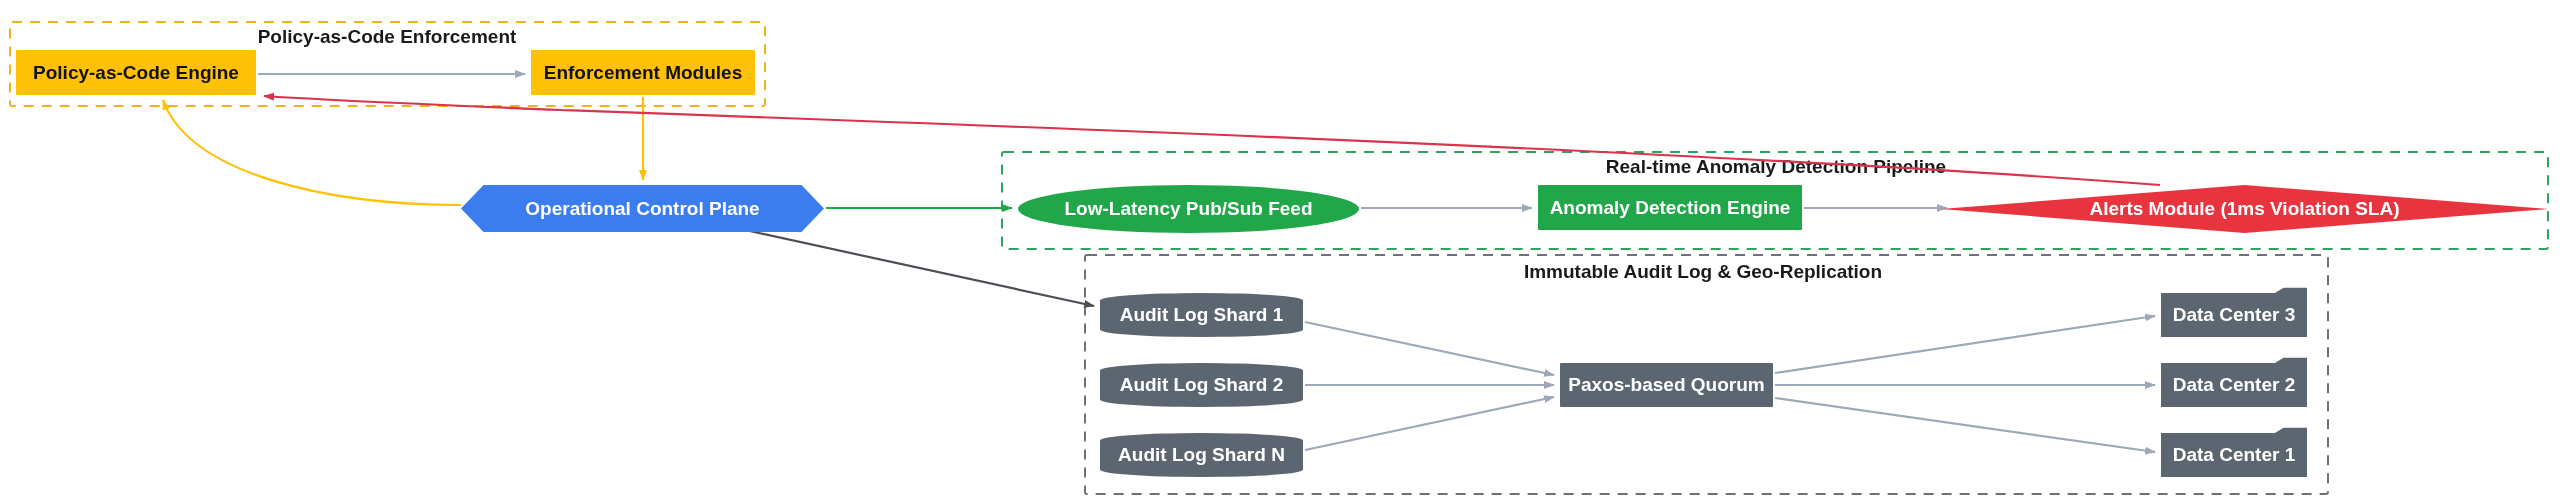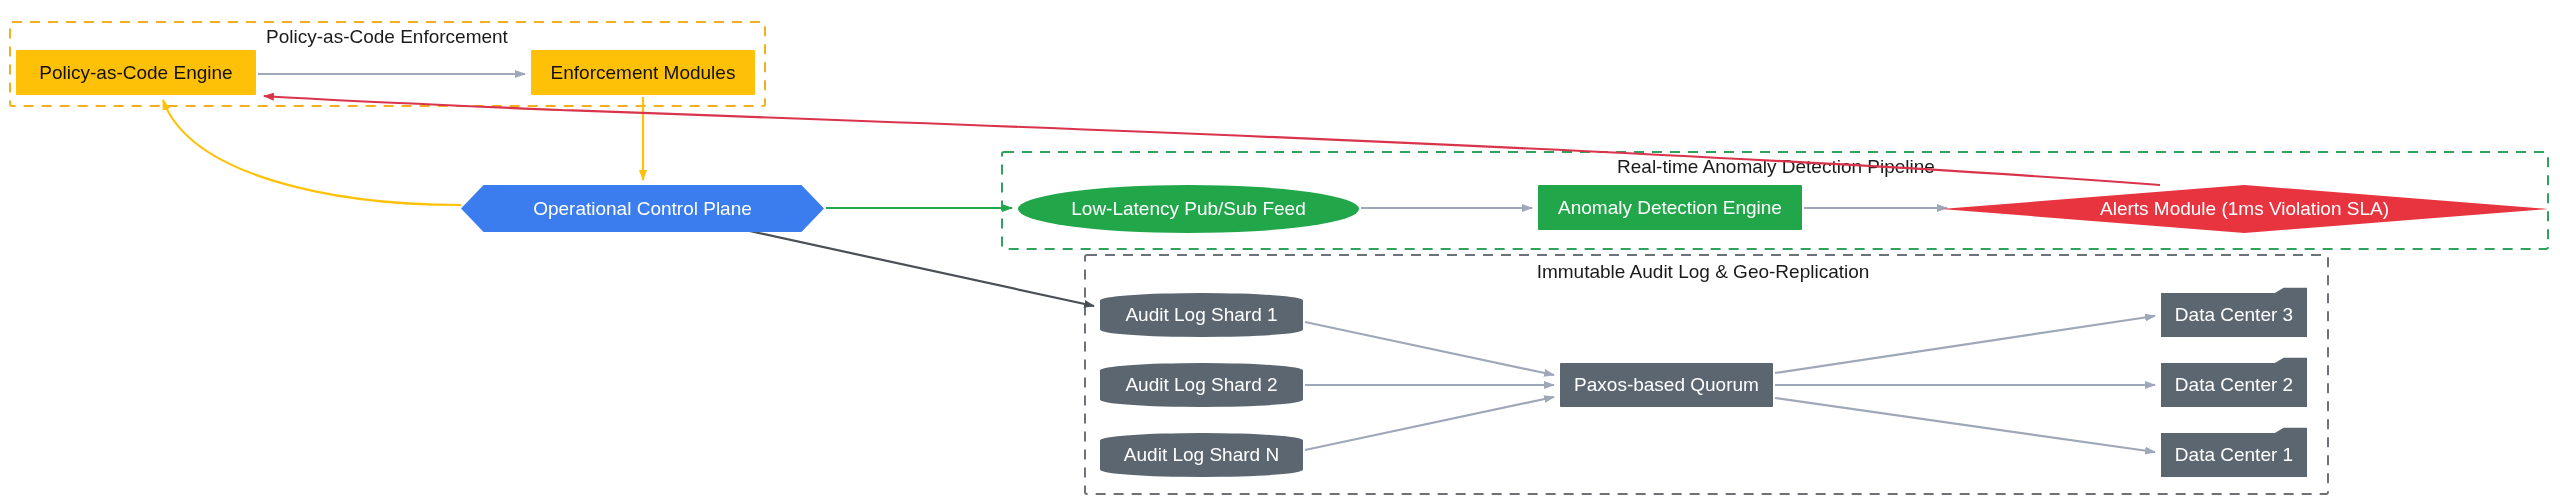--- a/index.html
+++ b/index.html
@@ -9,20 +9,21 @@
   }
   body {
     font-family: "Liberation Sans", "DejaVu Sans", sans-serif;
   }
   #stage {
     position: relative;
     width: 2560px;
     height: 503px;
     background: #ffffff;
     overflow: hidden;
+    font-weight: bold;
   }
   svg#diagram {
     display: block;
     width: 2560px;
     height: 503px;
   }
   .cluster-rect {
     fill: none;
     stroke-width: 2;
     stroke-dasharray: 10 8;

